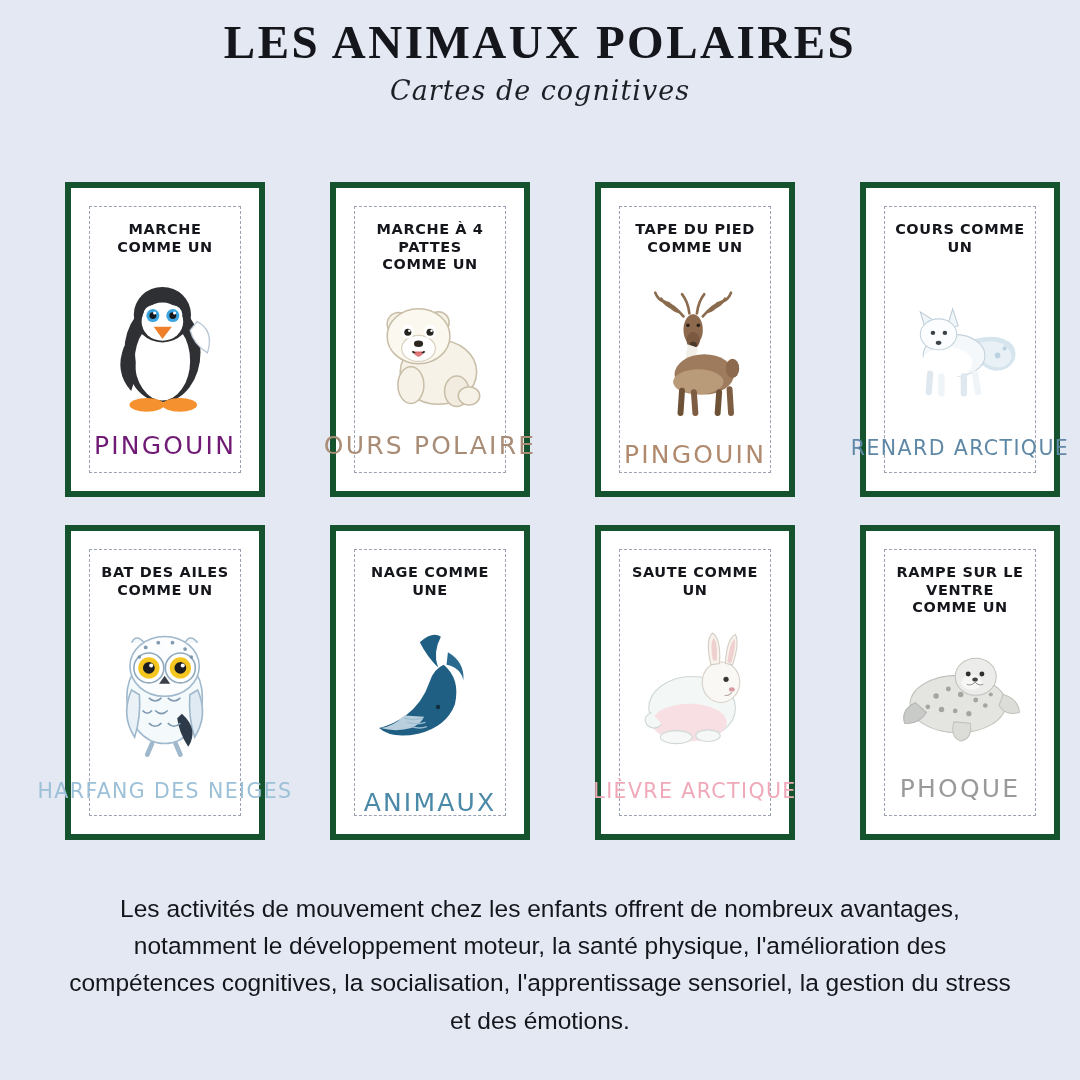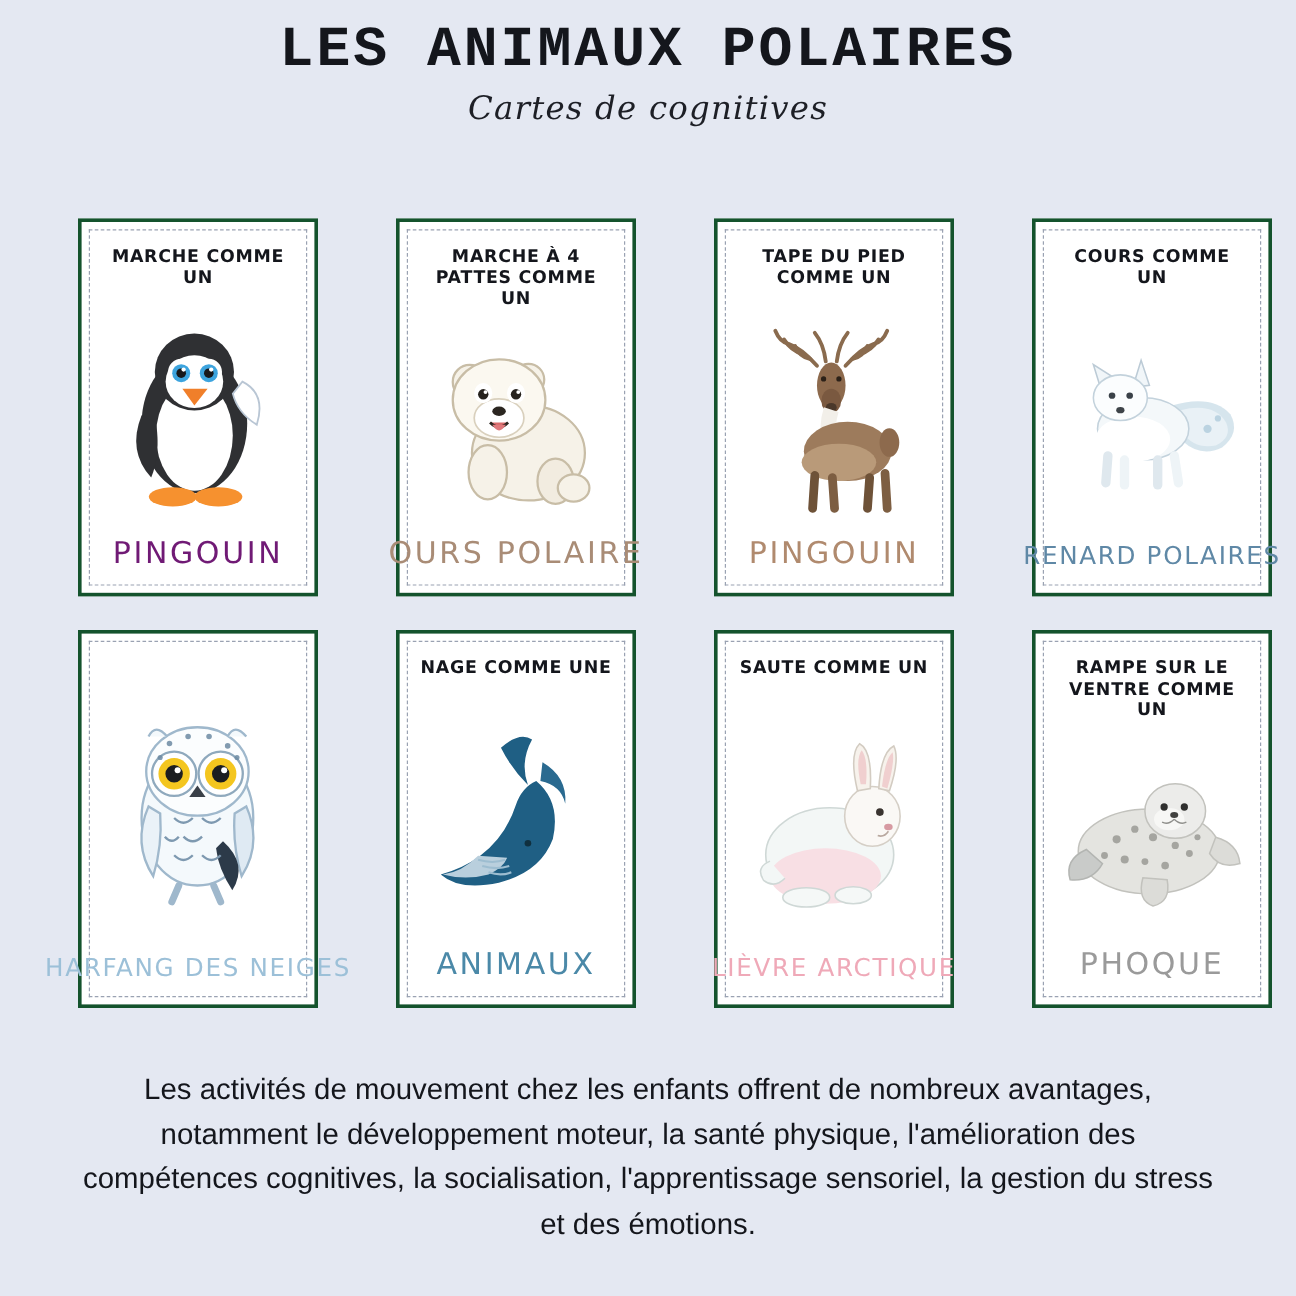--- a/index.html
+++ b/index.html
@@ -14,21 +14,21 @@
     overflow: hidden;
     position: relative;
   }
 
   
   .header {
     text-align: center;
     padding-top: 18px;
   }
   .main-title {
-    font-family: Liberation Mono, monospace;
+    font-family: Liberation Serif, serif;
     font-weight: 700;
     font-size: 47px;
     letter-spacing: 2.5px;
     color: #14161c;
     text-transform: uppercase;
     line-height: 1.05;
     margin: 0;
   }
   .subtitle {
     font-family: "DejaVu Serif", serif;
@@ -46,22 +46,22 @@
     top: 182px;
     width: 1044px;
     display: grid;
     grid-template-columns: repeat(4, 247px);
     grid-template-rows: 315px 315px;
     column-gap: 18px;
     row-gap: 28px;
   }
   .card {
     background: #ffffff;
-    border: 3px solid #14532d;
-    padding: 6px;
+    border: 6px solid #14532d;
+    padding: 18px;
     box-sizing: border-box;
     position: relative;
     margin-left: 47px;
   }
   .card-inner {
     border: 1px dashed #9aa2b2;
     width: 100%;
     height: 100%;
     box-sizing: border-box;
     display: flex;
@@ -234,26 +234,27 @@
           <ellipse cx="71" cy="60" rx="3.2" ry="3" fill="#3a4148"></ellipse>
           <ellipse cx="62" cy="74" rx="4" ry="3" fill="#3e4449"></ellipse>
           <path d="M50 118 L48 144" stroke="#dfe8ee" stroke-width="9" stroke-linecap="round"></path>
           <path d="M66 122 L66 146" stroke="#eef4f7" stroke-width="9" stroke-linecap="round"></path>
           <path d="M98 122 L98 146" stroke="#dfe8ee" stroke-width="9" stroke-linecap="round"></path>
           <path d="M114 118 L118 144" stroke="#eef4f7" stroke-width="9" stroke-linecap="round"></path>
           <circle cx="146" cy="92" r="4" fill="#9dbfd4" opacity="0.6"></circle>
           <circle cx="156" cy="82" r="3" fill="#9dbfd4" opacity="0.6"></circle>
         </svg>
       </div>
-      <div class="card-name small" style="color:#5f88a6">RENARD POLAIRES</div>
-    </div>
-  </div>
-
-  <div class="card">
-    <div class="card-inner">
+      <div class="card-name small" style="color:#5f88a6">RENARD ARCTIQUE</div>
+    </div>
+  </div>
+
+  <div class="card">
+    <div class="card-inner">
+      <div class="card-prompt">BAT DES AILES COMME UN</div>
       <div class="card-art">
         <svg class="art" width="165" height="180" viewBox="0 0 165 180">
           <ellipse cx="82" cy="100" rx="48" ry="58" fill="#f4f9fc" stroke="#9fb8cc" stroke-width="2"></ellipse>
           <ellipse cx="82" cy="60" rx="44" ry="38" fill="#fbfdfe" stroke="#9fb8cc" stroke-width="2"></ellipse>
           <path d="M40 30 Q46 18 56 30" fill="#f4f9fc" stroke="#9fb8cc" stroke-width="2"></path>
           <path d="M108 30 Q114 18 124 30" fill="#f4f9fc" stroke="#9fb8cc" stroke-width="2"></path>
           <circle cx="62" cy="62" r="19" fill="#ffffff" stroke="#8fa9bd" stroke-width="2"></circle>
           <circle cx="102" cy="62" r="19" fill="#ffffff" stroke="#8fa9bd" stroke-width="2"></circle>
           <circle cx="62" cy="62" r="13.5" fill="#f4c61f"></circle>
           <circle cx="102" cy="62" r="13.5" fill="#f4c61f"></circle>

